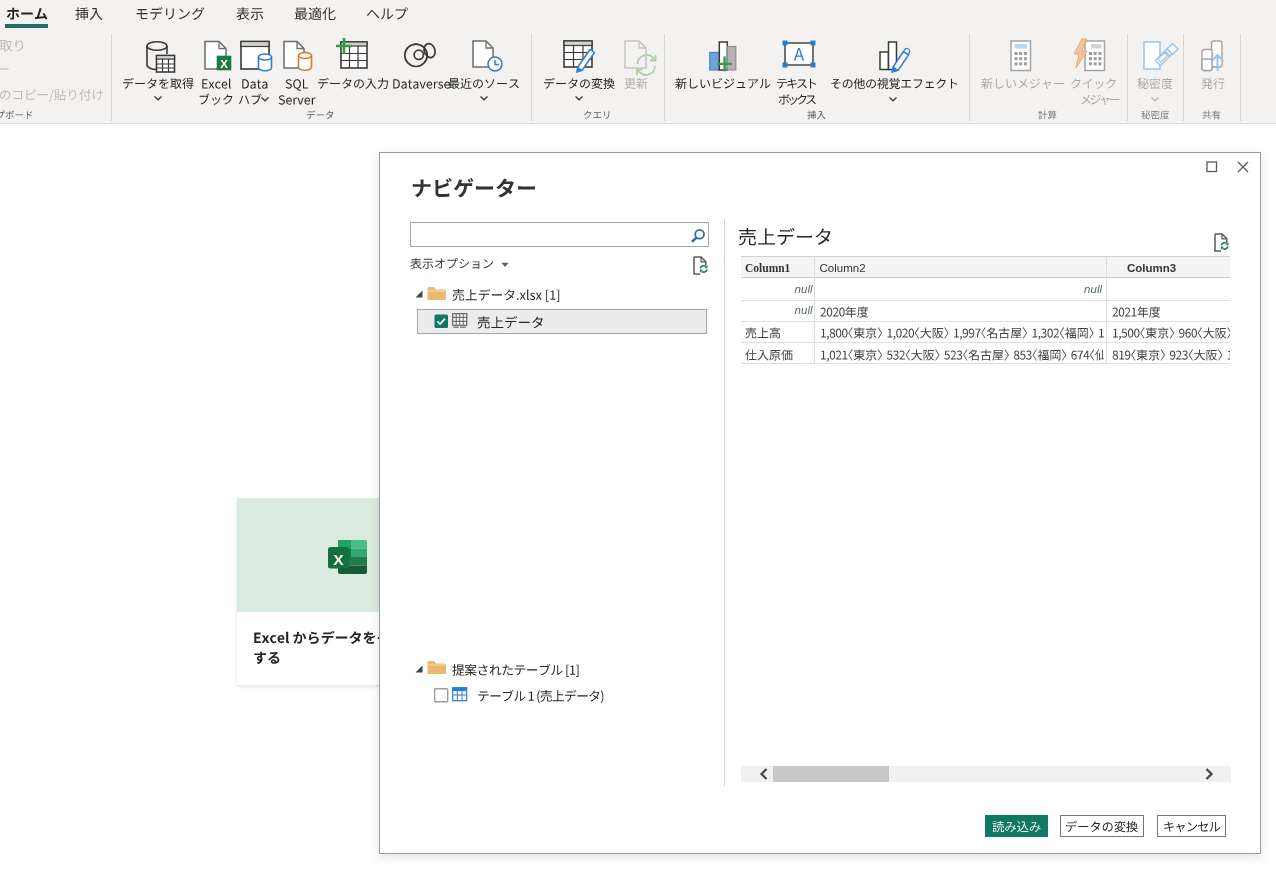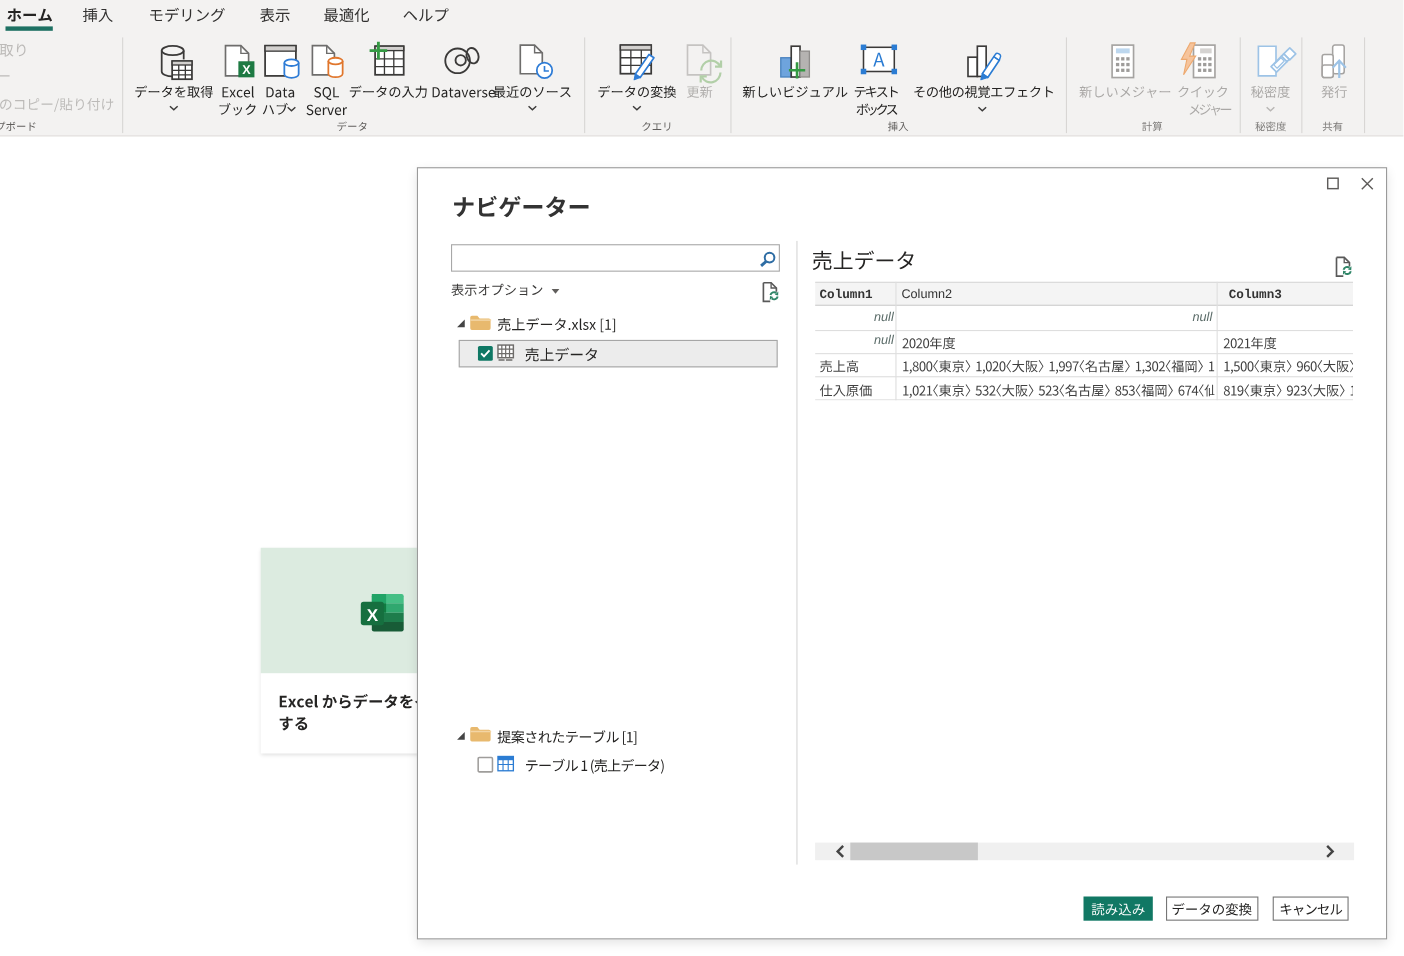--- a/index.html
+++ b/index.html
@@ -363,23 +363,23 @@
     <path d="M6.8 16.8 L7 13.2 L10 13.9 Z" fill="#2e8567"></path>
   </svg>
 <div class="abs" style="left:741px;top:256px;width:489px;height:108px;overflow:hidden">
     <div class="abs" style="left:0;top:0;width:489px;height:22px;background:#f4f4f4;border-top:1px solid #d0d0d0;border-bottom:1px solid #cccccc"></div>
     <div class="abs" style="left:73px;top:0;width:1px;height:108px;background:#dedede"></div>
     <div class="abs" style="left:365px;top:0;width:1px;height:108px;background:#dedede"></div>
     <div class="abs" style="left:0;top:43.5px;width:489px;height:1px;background:#dedede"></div>
     <div class="abs" style="left:0;top:65px;width:489px;height:1px;background:#dedede"></div>
     <div class="abs" style="left:0;top:86.3px;width:489px;height:1px;background:#dedede"></div>
     <div class="abs" style="left:0;top:107px;width:489px;height:1px;background:#dedede"></div>
-    <div class="abs" style="left:4px;top:6px;font-size:11.5px;font-weight:bold;color:#333;font-family:Liberation Mono, monospace">Column1</div>
+    <div class="abs" style="left:4px;top:6px;font-size:11.5px;font-weight:bold;color:#333;font-family:Liberation Serif, serif">Column1</div>
     <div class="abs" style="left:78.5px;top:6px;font-size:11.5px;font-weight:normal;color:#333;font-family:'Liberation Sans',sans-serif">Column2</div>
-    <div class="abs" style="left:376px;top:6px;font-size:11.5px;font-weight:bold;color:#333;font-family:Liberation Mono, monospace">Column3</div>
+    <div class="abs" style="left:386px;top:6px;font-size:11.5px;font-weight:bold;color:#333;font-family:Liberation Sans, sans-serif">Column3</div>
     <div class="abs" style="left:0px;top:26.5px;width:71.5px;text-align:right;font-size:11.5px;font-style:italic;color:#5a6b68;font-family:'Liberation Sans'">null</div>
     <div class="abs" style="left:0px;top:26.5px;width:361px;text-align:right;font-size:11.5px;font-style:italic;color:#5a6b68;font-family:'Liberation Sans'">null</div>
     <div class="abs" style="left:0px;top:48px;width:71.5px;text-align:right;font-size:11.5px;font-style:italic;color:#5a6b68;font-family:'Liberation Sans'">null</div>
     <div class="abs" style="left:78.5px;top:47.5px;width:50px;height:16px;overflow:hidden">
       <svg style="position:absolute;left:0;top:0;overflow:visible" width="52" height="16" viewBox="0 -12.5 52 16">
         <path d="M0.5 0H6.1V-0.9H3.6C3.2 -0.9 2.6 -0.9 2.2 -0.9C4.2 -2.8 5.6 -4.6 5.6 -6.4C5.6 -7.9 4.6 -9 3.1 -9C2 -9 1.2 -8.4 0.5 -7.7L1.1 -7C1.6 -7.6 2.2 -8.1 2.9 -8.1C4 -8.1 4.6 -7.3 4.6 -6.3C4.6 -4.8 3.3 -3.1 0.5 -0.6Z M9.5 0.2C11.2 0.2 12.3 -1.4 12.3 -4.4C12.3 -7.5 11.2 -9 9.5 -9C7.9 -9 6.8 -7.5 6.8 -4.4C6.8 -1.4 7.9 0.2 9.5 0.2ZM9.5 -0.7C8.5 -0.7 7.9 -1.8 7.9 -4.4C7.9 -7 8.5 -8.1 9.5 -8.1C10.5 -8.1 11.2 -7 11.2 -4.4C11.2 -1.8 10.5 -0.7 9.5 -0.7Z M12.9 0H18.5V-0.9H16C15.6 -0.9 15 -0.9 14.6 -0.9C16.6 -2.8 18 -4.6 18 -6.4C18 -7.9 17 -9 15.5 -9C14.4 -9 13.6 -8.4 12.9 -7.7L13.5 -7C14 -7.6 14.6 -8.1 15.3 -8.1C16.4 -8.1 17 -7.3 17 -6.3C17 -4.8 15.7 -3.1 12.9 -0.6Z M21.9 0.2C23.6 0.2 24.7 -1.4 24.7 -4.4C24.7 -7.5 23.6 -9 21.9 -9C20.3 -9 19.2 -7.5 19.2 -4.4C19.2 -1.4 20.3 0.2 21.9 0.2ZM21.9 -0.7C20.9 -0.7 20.3 -1.8 20.3 -4.4C20.3 -7 20.9 -8.1 21.9 -8.1C22.9 -8.1 23.6 -7 23.6 -4.4C23.6 -1.8 22.9 -0.7 21.9 -0.7Z M25.4 -2.7V-1.8H30.9V1H31.9V-1.8H36.2V-2.7H31.9V-5.1H35.4V-5.9H31.9V-7.8H35.7V-8.6H28.5C28.7 -9 28.9 -9.5 29 -9.9L28.1 -10.1C27.5 -8.5 26.6 -6.9 25.4 -6C25.6 -5.8 26 -5.5 26.2 -5.4C26.8 -6 27.5 -6.8 28 -7.8H30.9V-5.9H27.4V-2.7ZM28.3 -2.7V-5.1H30.9V-2.7Z M41.4 -7.8V-6.7H39.5V-6H41.4V-4H46.1V-6H48V-6.7H46.1V-7.8H45.2V-6.7H42.3V-7.8ZM45.2 -6V-4.7H42.3V-6ZM45.9 -2.5C45.4 -1.8 44.7 -1.3 43.9 -0.9C43.1 -1.4 42.4 -1.9 41.9 -2.5ZM39.7 -3.2V-2.5H41.5L41 -2.3C41.5 -1.6 42.2 -1 42.9 -0.6C41.8 -0.2 40.5 0.1 39.2 0.2C39.3 0.4 39.5 0.7 39.6 1C41.1 0.8 42.6 0.5 43.8 -0.1C45 0.4 46.3 0.8 47.8 1C47.9 0.8 48.1 0.4 48.3 0.2C47 0.1 45.8 -0.2 44.8 -0.6C45.8 -1.1 46.7 -1.9 47.2 -3L46.6 -3.3L46.5 -3.2ZM38.3 -8.9V-5.4C38.3 -3.7 38.2 -1.2 37.2 0.5C37.4 0.6 37.8 0.8 37.9 1C39 -0.8 39.1 -3.6 39.1 -5.4V-8.1H48.1V-8.9H43.6V-10.1H42.7V-8.9Z" fill="#404040"></path>
       </svg>
     </div>
     <div class="abs" style="left:370.5px;top:47.5px;width:50px;height:16px;overflow:hidden">
       <svg style="position:absolute;left:0;top:0;overflow:visible" width="52" height="16" viewBox="0 -12.5 52 16">

